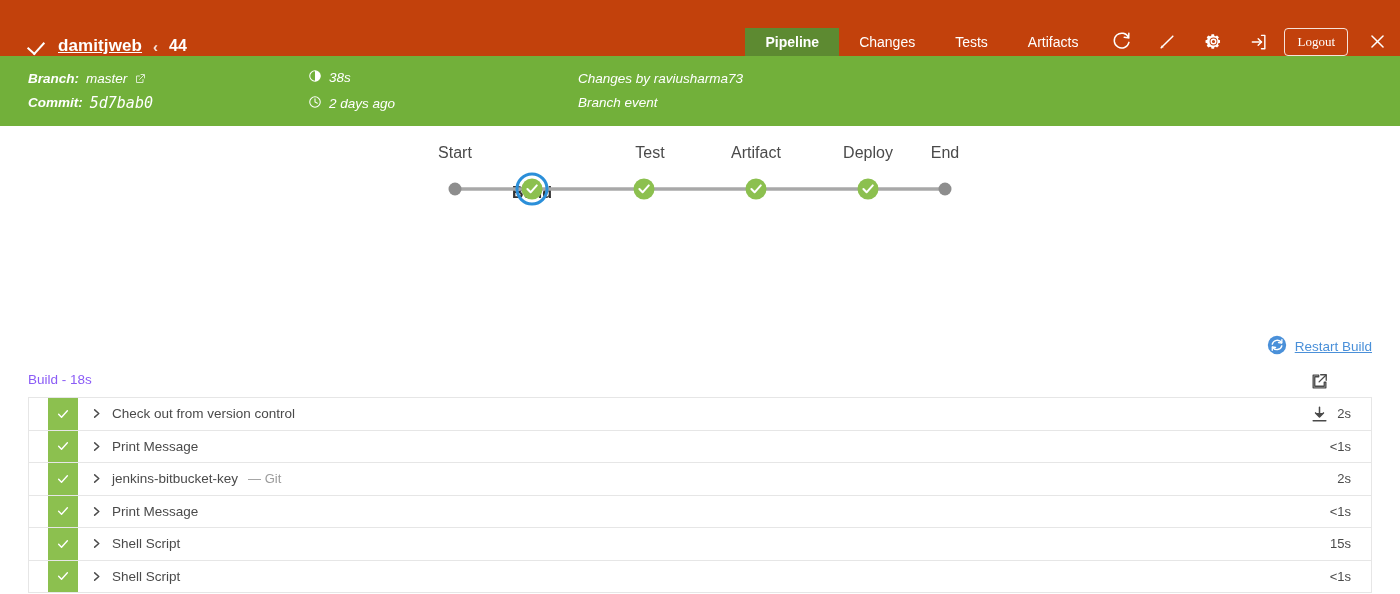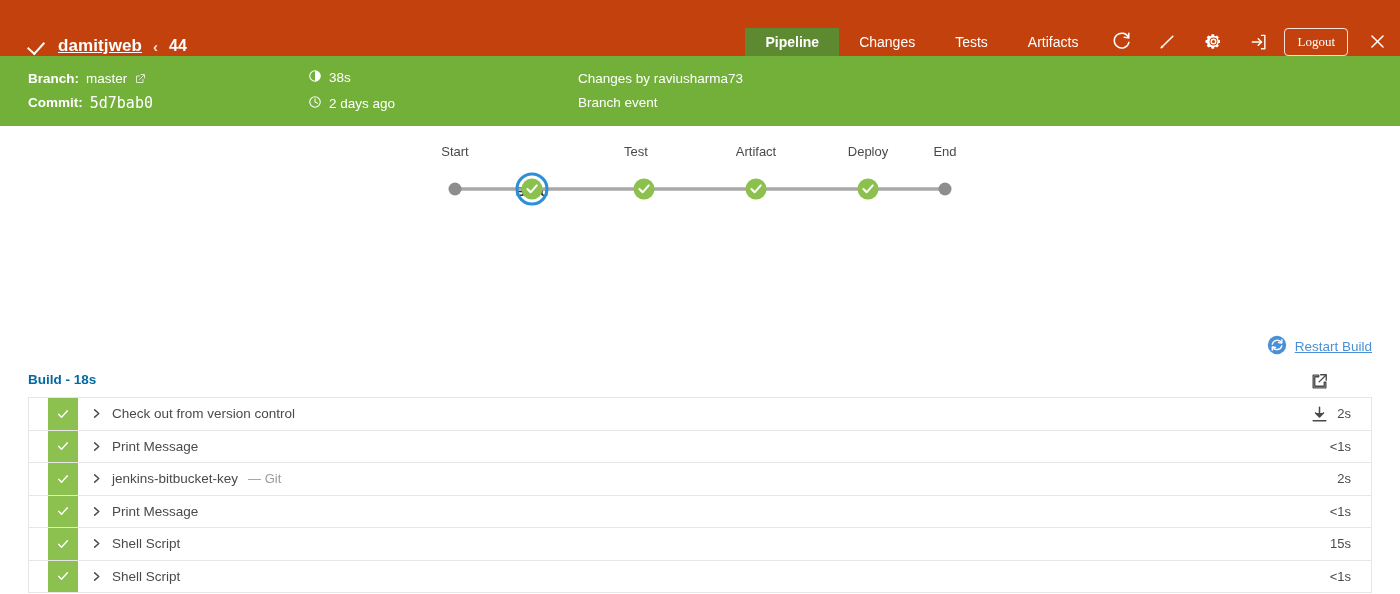--- a/index.html
+++ b/index.html
@@ -112,21 +112,21 @@
   
   .info-bar {
     height: 70px;
     background: #72b03a;
     color: #ffffff;
     display: flex;
     align-items: center;
     padding-left: 28px;
     position: relative;
   }
-  .info-col { display: flex; flex-direction: column; gap: 8px; }
+  .info-col { display: flex; flex-direction: column; gap: 8px; font-style: italic; }
   .info-col.c1 { width: 280px; }
   .info-col.c2 { width: 270px; }
   .info-col.c3 { flex: 1; }
   .info-row {
     display: flex;
     align-items: center;
     font-size: 13.5px;
     gap: 7px;
     line-height: 16px;
   }
@@ -144,41 +144,41 @@
     position: absolute;
     left: 430px;
     top: 18px;
   }
   .stage-labels {
     position: relative;
     height: 22px;
   }
   .stage-label {
     position: absolute;
-    font-size: 13px;
+    font-size: 16px;
     color: #4a4a4a;
     white-space: nowrap;
     transform: translateX(-50%);
     cursor: pointer;
   }
   .stage-label.selected { font-weight: bold; color: #333; }
   .nodes-row { position: relative; height: 46px; }
 
   
   .result-header {
     height: 36px;
     display: flex;
     align-items: center;
     padding: 0 28px;
     position: relative;
   }
   .result-title {
     font-size: 13.5px;
-    font-weight: bold;
-    color: #0369a1;
+    font-weight: normal;
+    color: #8b5cf6;
   }
   .result-actions {
     margin-left: auto;
     display: flex;
     align-items: center;
     gap: 14px;
     flex-direction: column;
   }
   .restart-wrap {
     display: flex;
@@ -357,21 +357,21 @@
       <span>Branch event</span>
     </div>
   </div>
 </div>
 
 <div class="graph-area">
   <div class="stage-graph">
     <div class="stage-labels" id="stage-labels">
         <div class="stage-label" style="left: 25px;">Start</div>
         <div class="stage-label selected" style="left: 102px; margin-top: 40px;">Build</div>
-        <div class="stage-label" style="left: 206px;">Test</div>
+        <div class="stage-label" style="left: 220px;">Test</div>
         <div class="stage-label" style="left: 326px; text-align: center;">Artifact</div>
         <div class="stage-label" style="left: 438px;">Deploy</div>
         <div class="stage-label" style="left: 515px;">End</div>
       </div>
     <svg class="nodes-row" id="stage-nodes" width="540" height="46">
         <line x1="25" y1="23" x2="102" y2="23" stroke="#a8a8a8" stroke-width="3.5"></line>
         <line x1="102" y1="23" x2="214" y2="23" stroke="#a8a8a8" stroke-width="3.5"></line>
         <line x1="214" y1="23" x2="326" y2="23" stroke="#a8a8a8" stroke-width="3.5"></line>
         <line x1="326" y1="23" x2="438" y2="23" stroke="#a8a8a8" stroke-width="3.5"></line>
         <line x1="438" y1="23" x2="515" y2="23" stroke="#a8a8a8" stroke-width="3.5"></line>

